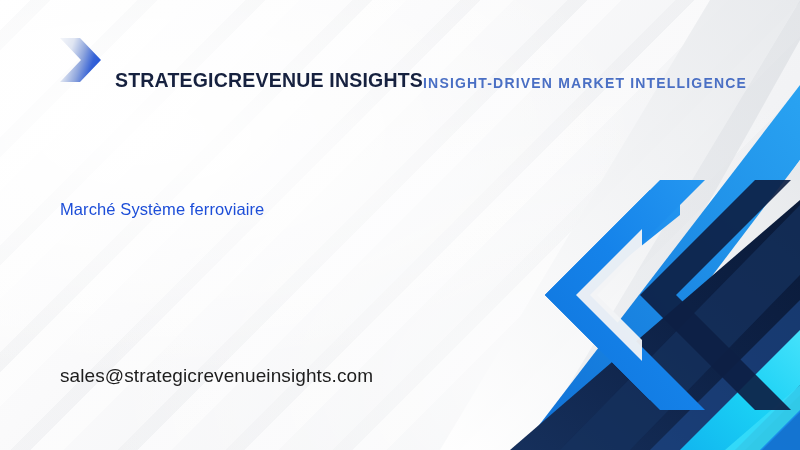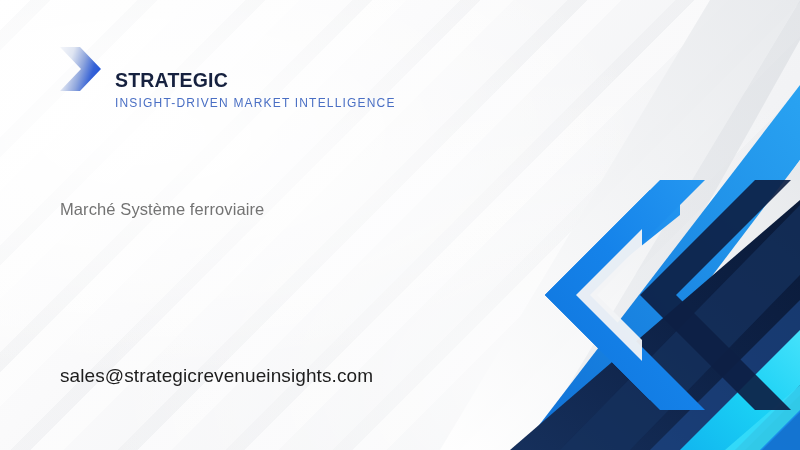--- a/index.html
+++ b/index.html
@@ -65,48 +65,48 @@
     align-items: center;
     gap: 11px;
   }
   .logo-mark {
     width: 46px;
     height: 50px;
     flex: none;
   }
   .logo-words {
     display: flex;
-    flex-direction: column;
+    flex-direction: row;
     justify-content: center;
     margin-top: 42px;
   }
   .logo-line1, .logo-line2 {
     font-size: 19.5px;
     font-weight: bold;
     letter-spacing: 0.2px;
     line-height: 1.06;
     color: #16213f;
     white-space: nowrap;
   }
   .logo-tag {
     margin-top: 5px;
-    font-size: 12px;
-    font-weight: normal;
+    font-size: 14px;
+    font-weight: bold;
     letter-spacing: 1.18px;
     color: #4a6fc4;
     white-space: nowrap;
   }
 
   
   .report-title {
     position: absolute;
     left: 60px;
     top: 200px;
     font-size: 16.5px;
-    color: #737373;
+    color: #1d4ed8;
     letter-spacing: 0.1px;
     white-space: nowrap;
   }
   .contact-email {
     position: absolute;
     left: 60px;
     top: 365px;
     font-size: 19px;
     color: #1d1d1d;
     letter-spacing: 0.1px;
@@ -201,20 +201,21 @@
             <stop offset="62%" stop-color="#8fa6dd"></stop>
             <stop offset="88%" stop-color="#3763d6"></stop>
             <stop offset="100%" stop-color="#2a5ad8"></stop>
           </linearGradient>
         </defs>
         <path d="M 2 3 L 22 3 L 43 25 L 22 47 L 2 47 L 23 25 Z" fill="url(#gLogo)"></path>
       </svg>
     </span>
     <span class="logo-words">
       <span class="logo-line1">STRATEGIC</span>
+      <span class="logo-line2">REVENUE INSIGHTS</span>
       <span class="logo-tag">INSIGHT-DRIVEN MARKET INTELLIGENCE</span>
     </span>
   </div>
 
   <div class="report-title">Marché Système ferroviaire</div>
 
   <div class="contact-email">sales@strategicrevenueinsights.com</div>
 
 </div>
 

